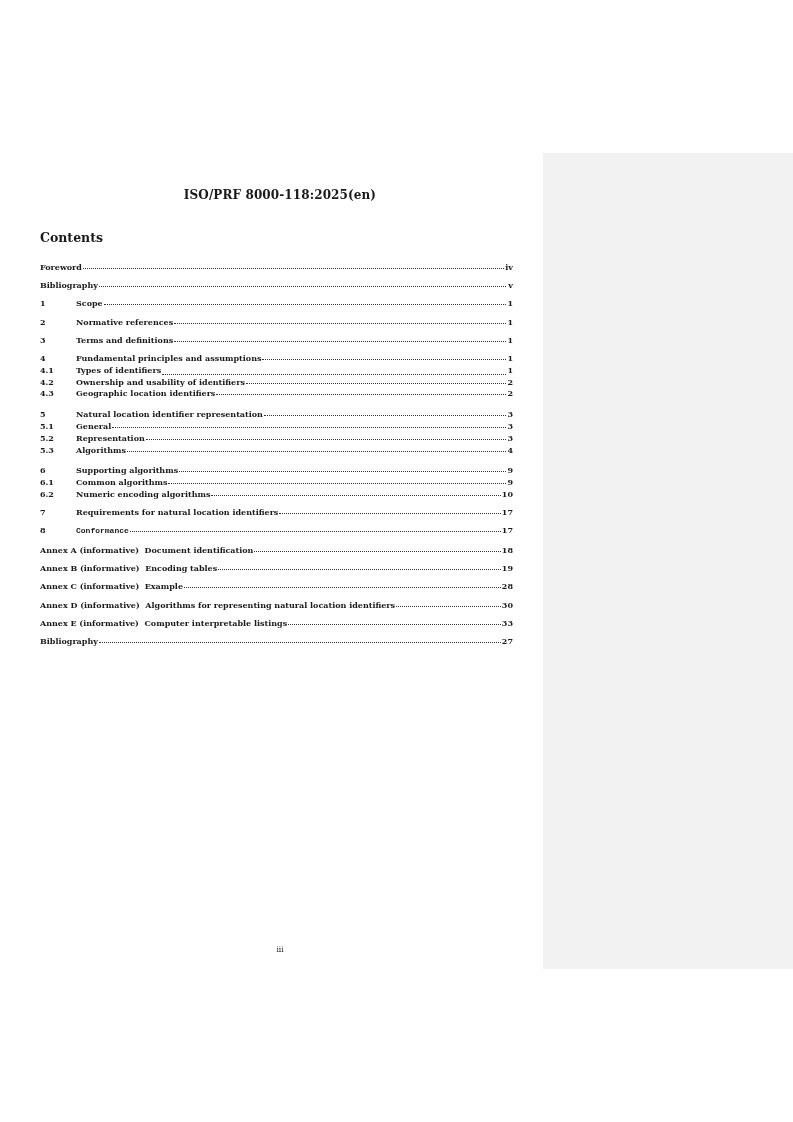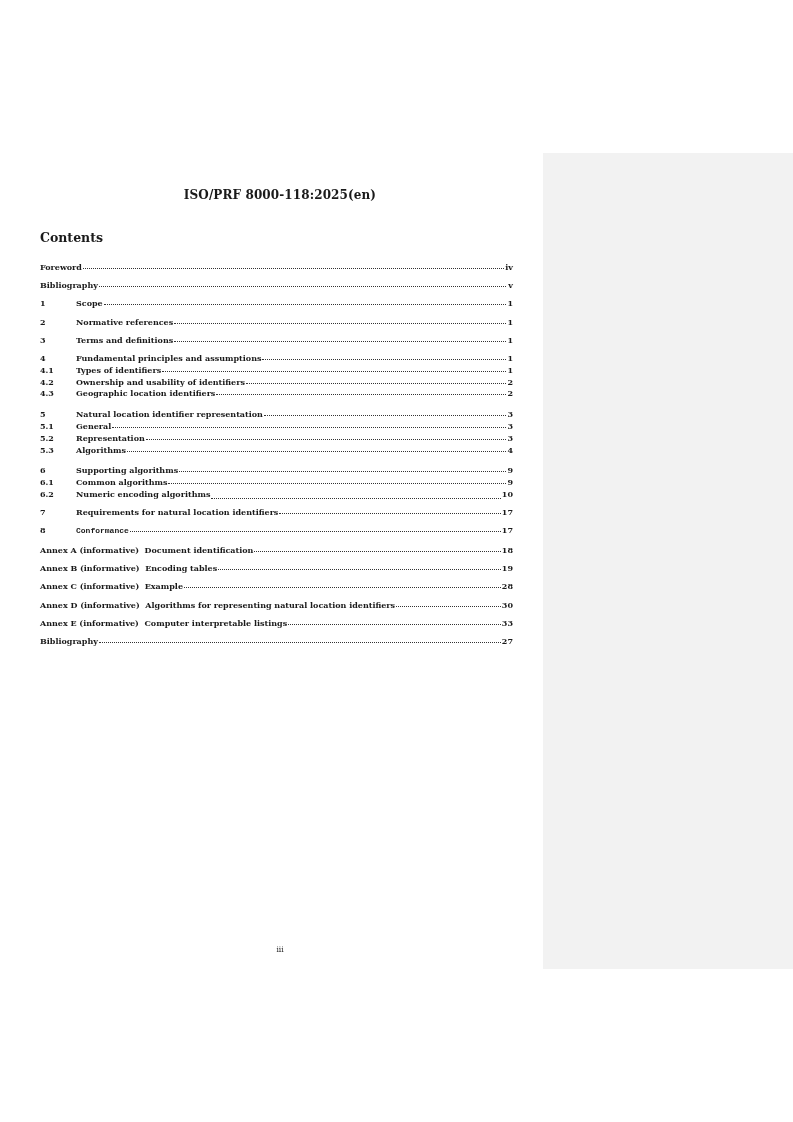--- a/index.html
+++ b/index.html
@@ -143,21 +143,21 @@
         <span class="toc-title" style="white-space: pre;">Terms and definitions</span>
         <span class="toc-leader"></span>
         <span class="toc-page">1</span>
       </div>
       <div class="toc-row" style="top: 352px;">
         <span class="toc-num">4</span>
         <span class="toc-title" style="white-space: pre;">Fundamental principles and assumptions</span>
         <span class="toc-leader"></span>
         <span class="toc-page">1</span>
       </div>
-      <div class="toc-row" style="top: 364px;">
+      <div class="toc-row" style="top: 364px; align-items: flex-end;">
         <span class="toc-num">4.1</span>
         <span class="toc-title" style="white-space: pre;">Types of identifiers</span>
         <span class="toc-leader"></span>
         <span class="toc-page">1</span>
       </div>
       <div class="toc-row" style="top: 376px;">
         <span class="toc-num">4.2</span>
         <span class="toc-title" style="white-space: pre;">Ownership and usability of identifiers</span>
         <span class="toc-leader"></span>
         <span class="toc-page">2</span>
@@ -197,21 +197,21 @@
         <span class="toc-title" style="white-space: pre;">Supporting algorithms</span>
         <span class="toc-leader"></span>
         <span class="toc-page">9</span>
       </div>
       <div class="toc-row" style="top: 476px;">
         <span class="toc-num">6.1</span>
         <span class="toc-title" style="white-space: pre;">Common algorithms</span>
         <span class="toc-leader"></span>
         <span class="toc-page">9</span>
       </div>
-      <div class="toc-row" style="top: 488px; align-items: flex-end;">
+      <div class="toc-row" style="top: 488px;">
         <span class="toc-num">6.2</span>
         <span class="toc-title" style="white-space: pre;">Numeric encoding algorithms</span>
         <span class="toc-leader"></span>
         <span class="toc-page">10</span>
       </div>
       <div class="toc-row" style="top: 506px;">
         <span class="toc-num">7</span>
         <span class="toc-title" style="white-space: pre;">Requirements for natural location identifiers</span>
         <span class="toc-leader"></span>
         <span class="toc-page">17</span>

